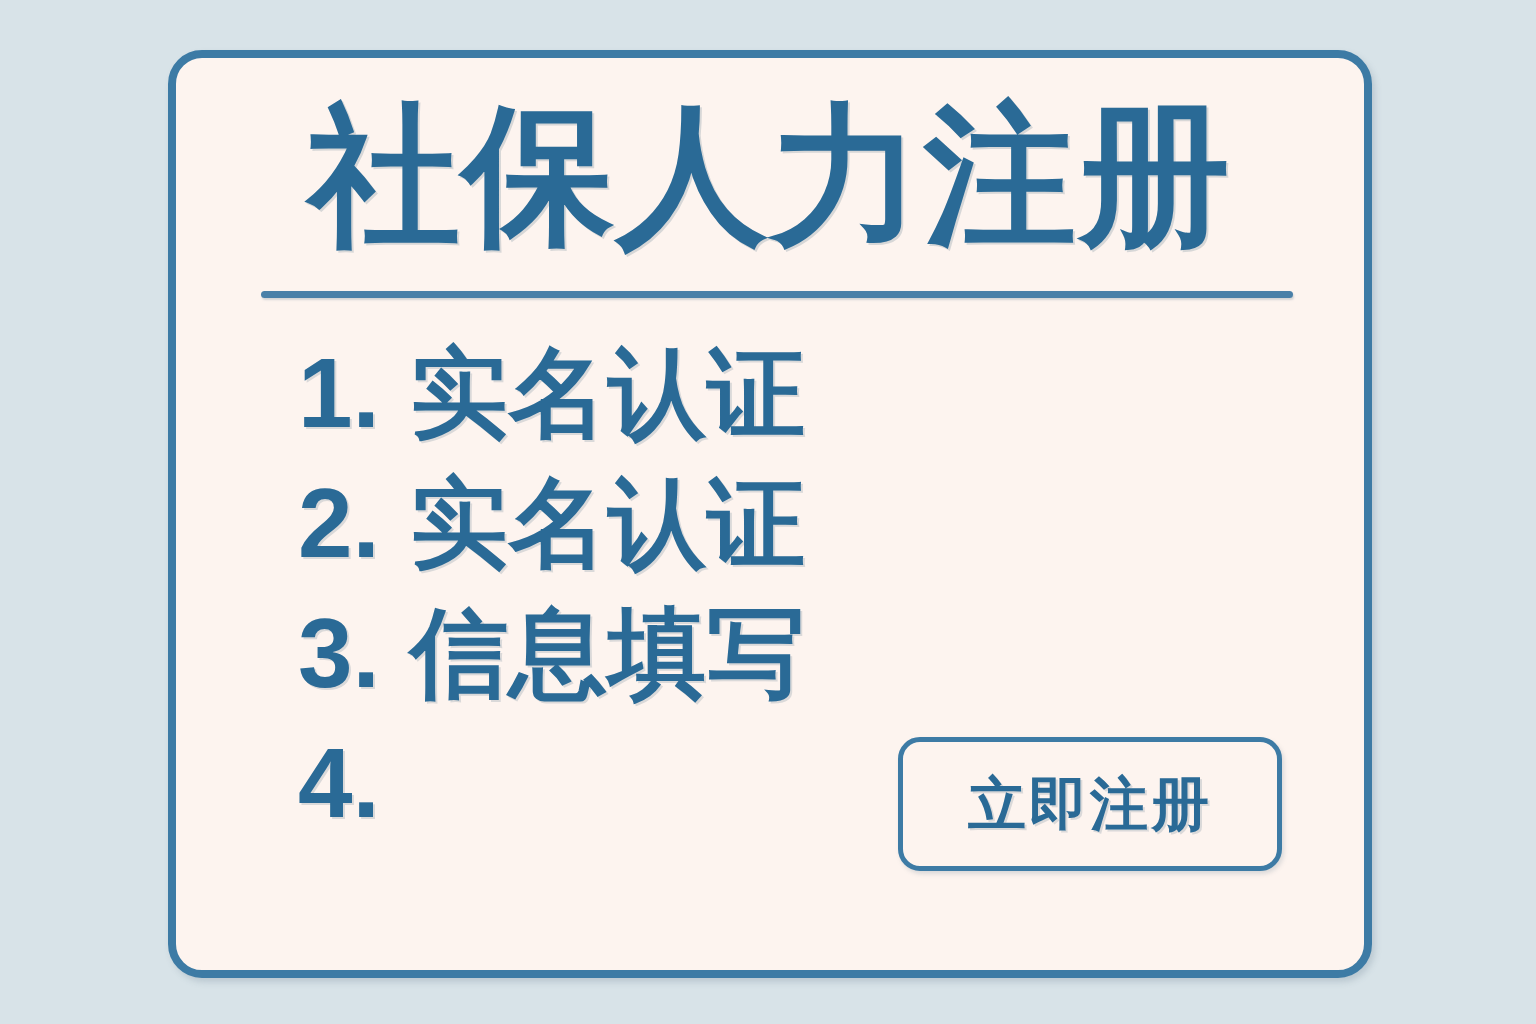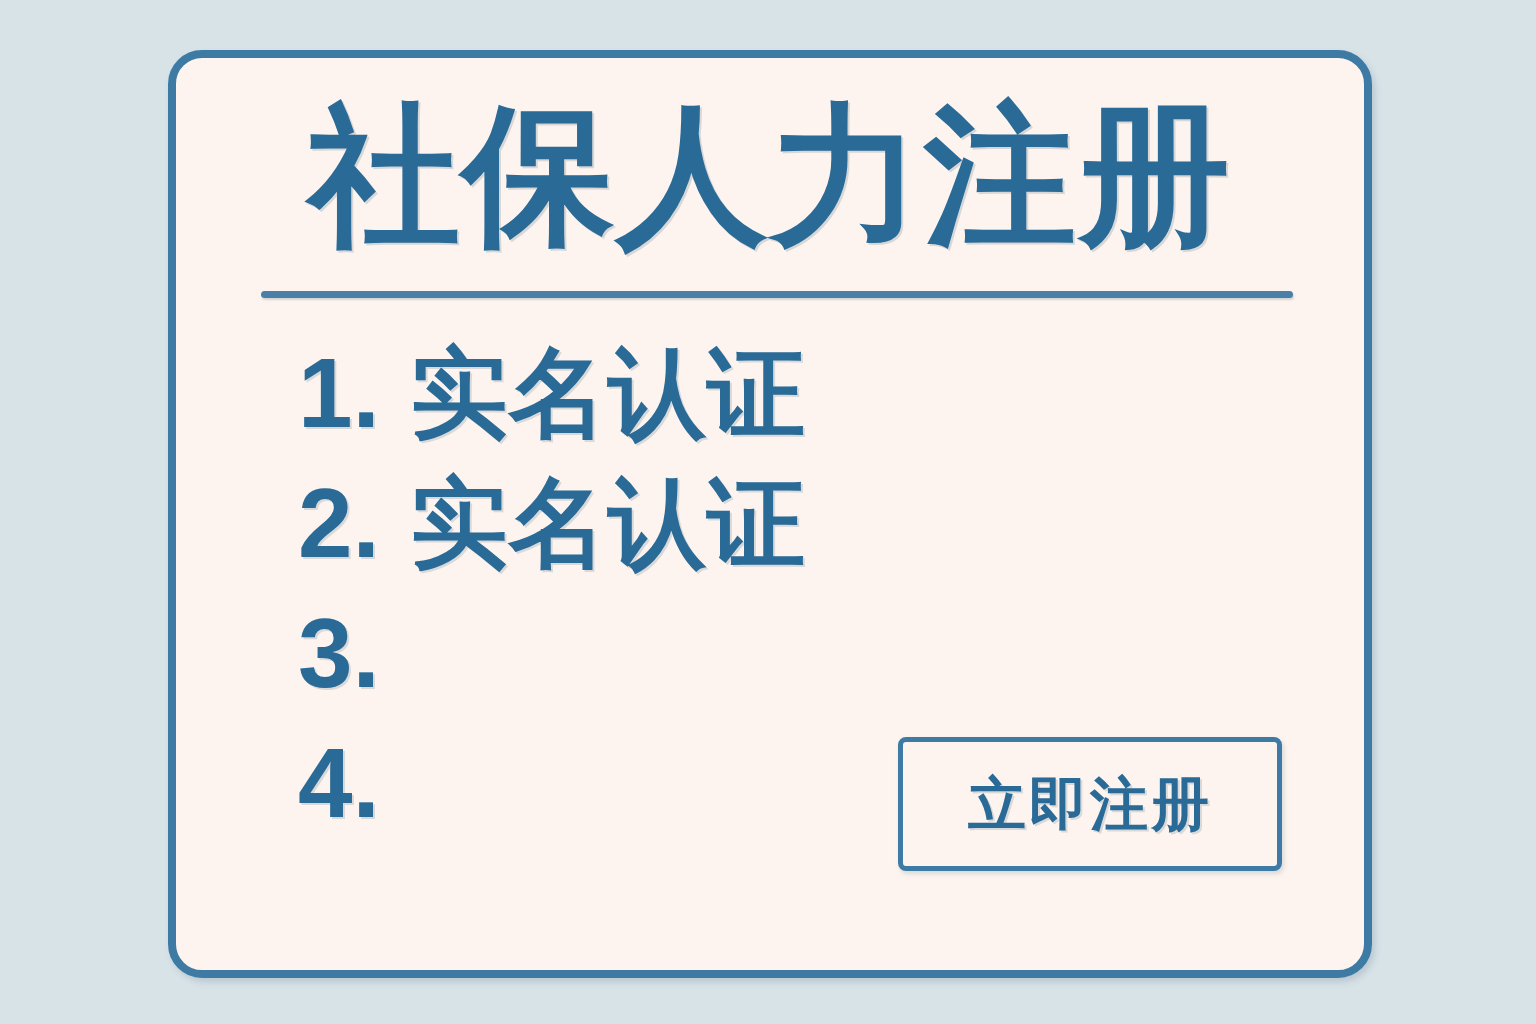--- a/index.html
+++ b/index.html
@@ -96,21 +96,21 @@
   
   .register-btn {
     position: absolute;
     left: 722px;
     top: 679px;
     width: 384px;
     height: 134px;
     box-sizing: border-box;
     background: #fdf4ef;
     border: 5px solid #3d7ba5;
-    border-radius: 8px;
+    border-radius: 22px;
     display: flex;
     align-items: center;
     justify-content: center;
     cursor: pointer;
     box-shadow: 2px 3px 4px rgba(120, 140, 155, 0.25);
   }
   .register-btn-label {
     font-size: 58px;
     line-height: 62px;
     font-weight: 700;
@@ -138,20 +138,21 @@
         <span class="step-label">实名认证</span>
       </div>
 
       <div class="step">
         <span class="step-num">2.</span>
         <span class="step-label">实名认证</span>
       </div>
 
       <div class="step">
         <span class="step-num">3.</span>
+        <span class="step-label">信息填写</span>
       </div>
 
       <div class="step">
         <span class="step-num">4.</span>
       </div>
 
     </div>
 
     <div class="register-btn">
       <span class="register-btn-label">立即注册</span>

